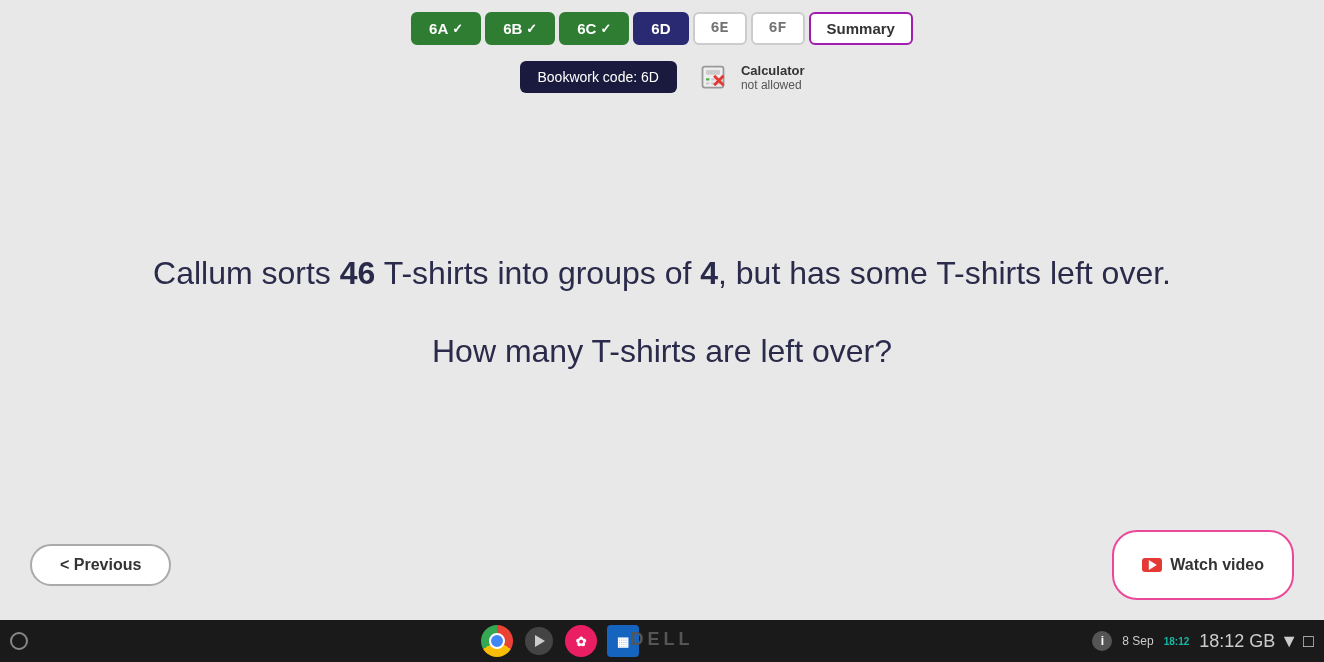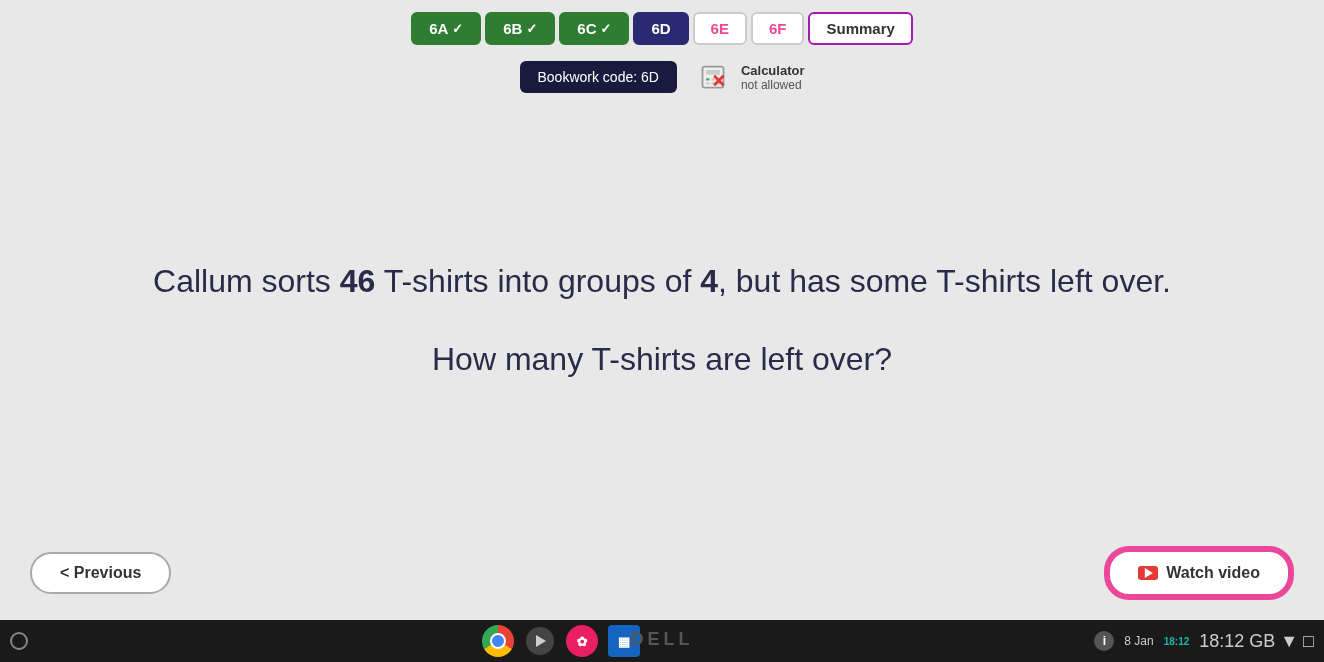--- a/index.html
+++ b/index.html
@@ -53,22 +53,23 @@
     }
 
     .tab.active {
       background: #2a2a72;
       color: white;
       border-color: #2a2a72;
     }
 
     .tab.inactive {
       background: white;
-      color: #ec4899;
+      color: #737373;
       border: 2px solid #ccc;
+      font-family: Liberation Mono, monospace;
     }
 
     .tab.summary {
       background: white;
       color: #333;
       border: 2px solid #a21caf;
     }
 
     .checkmark {
       font-size: 13px;
@@ -150,23 +151,23 @@
       font-weight: 600;
       color: #333;
       cursor: pointer;
       display: flex;
       align-items: center;
       gap: 6px;
     }
 
     .watch-btn {
       background: white;
-      border: 6px solid #ec4899;
+      border: 2px solid #ec4899;
       border-radius: 25px;
-      padding: 12px 28px;
+      padding: 24px 28px;
       font-size: 16px;
       font-weight: 600;
       color: #333;
       cursor: pointer;
       display: flex;
       align-items: center;
       gap: 8px;
     }
 
     .answer-btn {
@@ -421,21 +422,21 @@
       ✿
     </div>
 
     <div class="taskbar-icon" style="background:#1565c0; border-radius:4px; width:32px; height:32px; color:white; font-size:13px; font-weight:bold; display:flex; align-items:center; justify-content:center;">
       ▦
     </div>
   </div>
 
   <div class="taskbar-right">
     <div class="info-icon">i</div>
-    <span style="color:#ccc; font-size:12px;">8 Jan</span>
+    <span style="color:#ccc; font-size:12px;">8 Sep</span>
     <span style="color:#14b8a6; font-size:10px;font-weight:bold;">18:12</span>
     <span style="color:#ccc; font-size:18px;">18:12 GB ▼ □</span>
   </div>
 </div>
 
 <div class="dell-logo">
   <span>DELL</span>
 </div>
 
 </body></html>

